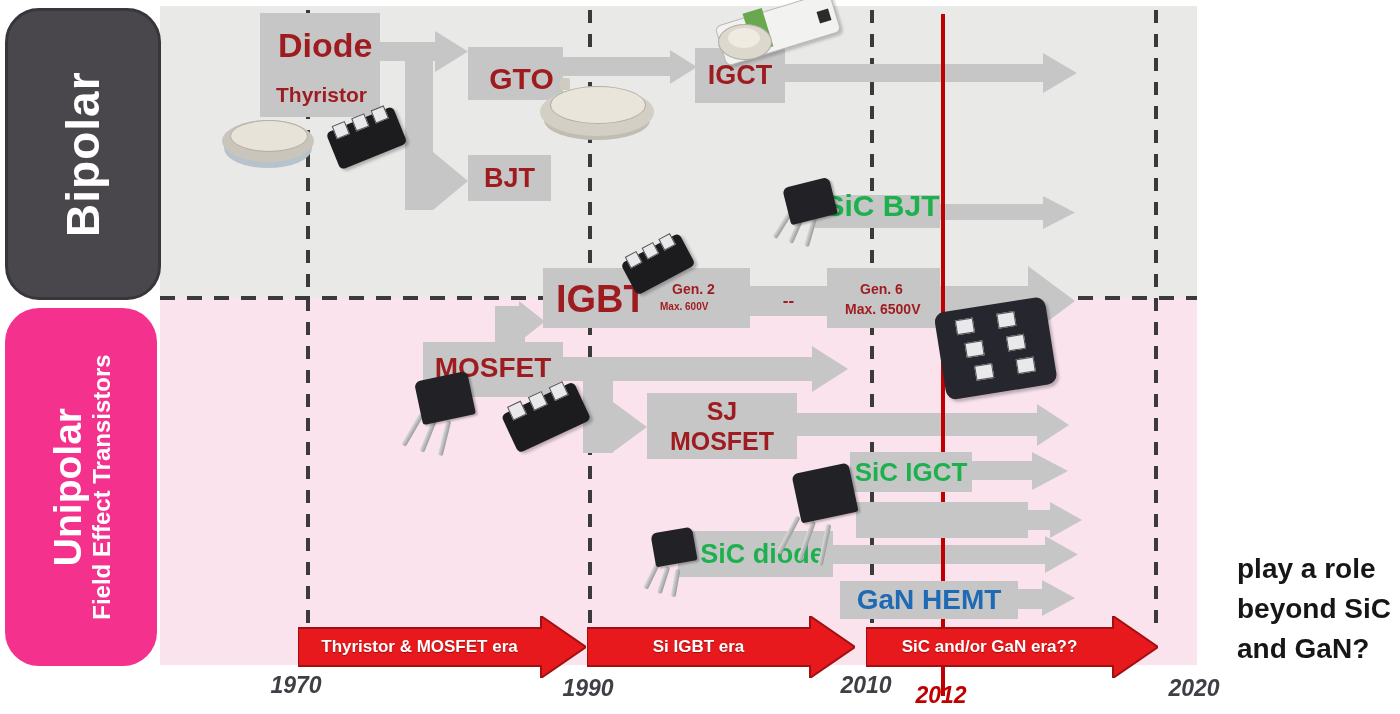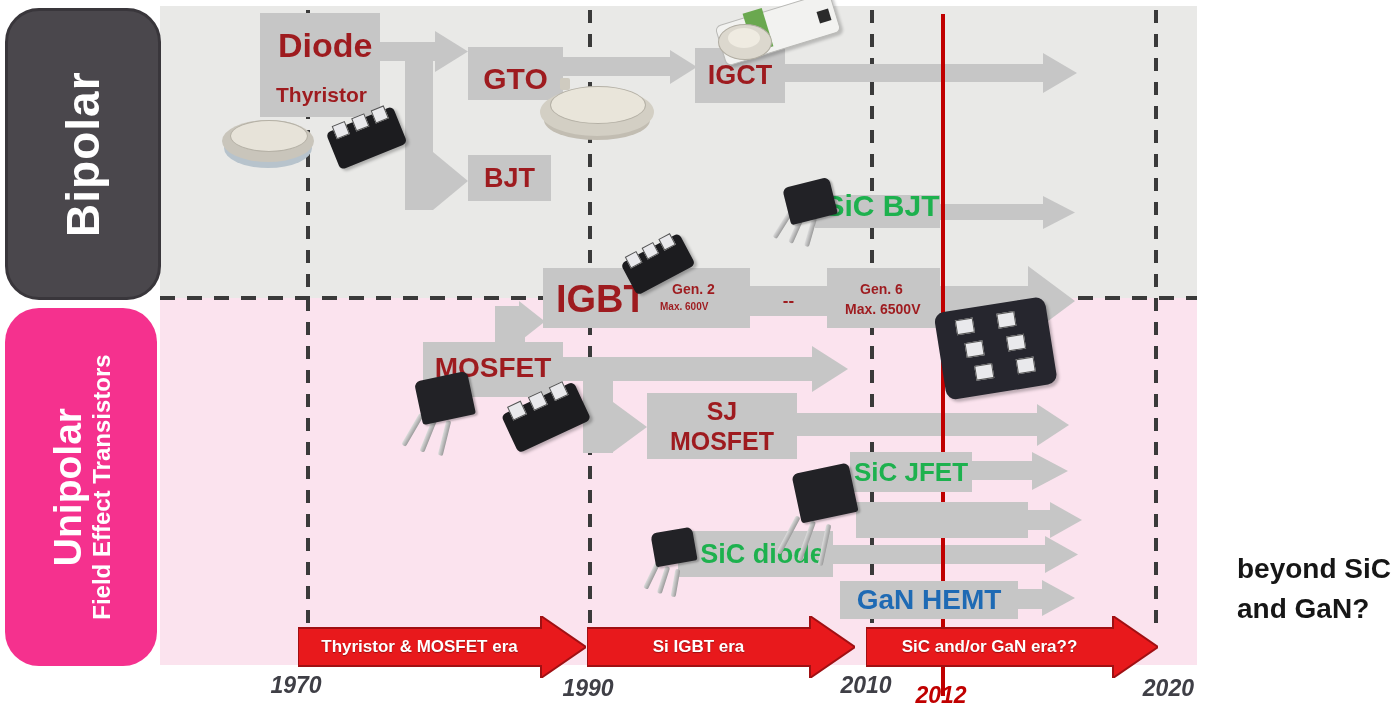--- a/index.html
+++ b/index.html
@@ -77,21 +77,21 @@
 
   <div class="abs gbox" style="left:260px;top:13px;width:120px;height:104px;"></div>
   <div class="lbl dred" style="left:278px;top:26px;font-size:34px;">Diode</div>
   <div class="lbl dred" style="left:276px;top:83px;font-size:21px;">Thyristor</div>
   <div class="abs gshaft" style="left:378px;top:42px;width:57px;height:19px;"></div>
   <div class="abs tri" style="left:435px;top:31px;width:33px;height:41px;"></div>
   <div class="abs gshaft" style="left:405px;top:50px;width:28px;height:160px;"></div>
   <div class="abs tri" style="left:433px;top:152px;width:35px;height:58px;"></div>
 
   <div class="abs gbox" style="left:468px;top:47px;width:95px;height:53px;"></div>
-  <div class="lbl dred center" style="left:468px;top:47px;width:95px;height:63px;font-size:30px;">GTO</div>
+  <div class="lbl dred center" style="left:468px;top:47px;width:95px;height:63px;font-size:30px;padding-left:6px;">GTO</div>
   <div class="abs gshaft" style="left:563px;top:57px;width:110px;height:19px;"></div>
   <div class="abs tri" style="left:670px;top:50px;width:27px;height:34px;"></div>
 
   <div class="abs gbox" style="left:468px;top:155px;width:83px;height:46px;"></div>
   <div class="lbl dred center" style="left:468px;top:155px;width:83px;height:46px;font-size:27px;">BJT</div>
 
   <div class="abs gbox" style="left:695px;top:48px;width:90px;height:55px;"></div>
   <div class="lbl dred center" style="left:695px;top:48px;width:90px;height:55px;font-size:27px;">IGCT</div>
   <div class="abs gshaft" style="left:785px;top:64px;width:258px;height:18px;"></div>
   <div class="abs tri" style="left:1043px;top:53px;width:34px;height:40px;"></div>
@@ -124,21 +124,21 @@
 
   <div class="abs gbox" style="left:647px;top:393px;width:150px;height:66px;"></div>
   <div class="lbl dred center" style="left:647px;top:393px;width:150px;height:66px;font-size:25px;line-height:30px;">
     <span><span>SJ</span><br>
     <span>MOSFET</span></span>
   </div>
   <div class="abs gshaft" style="left:797px;top:413px;width:240px;height:23px;"></div>
   <div class="abs tri" style="left:1037px;top:404px;width:32px;height:42px;"></div>
 
   <div class="abs gbox" style="left:850px;top:452px;width:122px;height:40px;"></div>
-  <div class="lbl green center" style="left:850px;top:452px;width:122px;height:40px;font-size:26px;">SiC JFET</div>
+  <div class="lbl green center" style="left:850px;top:452px;width:122px;height:40px;font-size:26px;">SiC IGCT</div>
   <div class="abs gshaft" style="left:972px;top:461px;width:60px;height:19px;"></div>
   <div class="abs tri" style="left:1032px;top:452px;width:36px;height:38px;"></div>
 
   <div class="abs gbox" style="left:856px;top:502px;width:172px;height:36px;"></div>
   <div class="abs gshaft" style="left:1028px;top:510px;width:22px;height:20px;"></div>
   <div class="abs tri" style="left:1050px;top:502px;width:32px;height:36px;"></div>
 
   <div class="abs gbox" style="left:678px;top:531px;width:155px;height:46px;"></div>
   <div class="lbl green center" style="left:692px;top:531px;width:141px;height:46px;font-size:27px;">SiC diode</div>
   <div class="abs gshaft" style="left:833px;top:545px;width:212px;height:19px;"></div>
@@ -241,20 +241,21 @@
 
   <svg class="era-svg" style="left:866px;top:616px;" width="292" height="62" viewBox="0 0 292 62">
     <polygon points="0,12 247,12 247,0 292,31 247,62 247,50 0,50" style="fill:var(--era-red);stroke:var(--era-red-edge);stroke-width:2;"></polygon>
   </svg>
   <div class="era-label" style="left:866px;top:628px;width:247px;height:38px;">SiC and/or GaN era??</div>
 
   <div class="year" style="left:256px;top:672px;">1970</div>
   <div class="year" style="left:548px;top:675px;">1990</div>
   <div class="year" style="left:826px;top:672px;">2010</div>
   <div class="year year-red" style="left:901px;top:682px;">2012</div>
-  <div class="year" style="left:1114px;top:675px;text-align:right;">2020</div>
+  <div class="year" style="left:1154px;top:675px;">2020</div>
 
   <div class="question" style="left:1237px;top:549px;">
+    <div>play a role</div>
     <div>beyond SiC</div>
     <div>and GaN?</div>
   </div>
 
 </div>
 
 </body></html>

